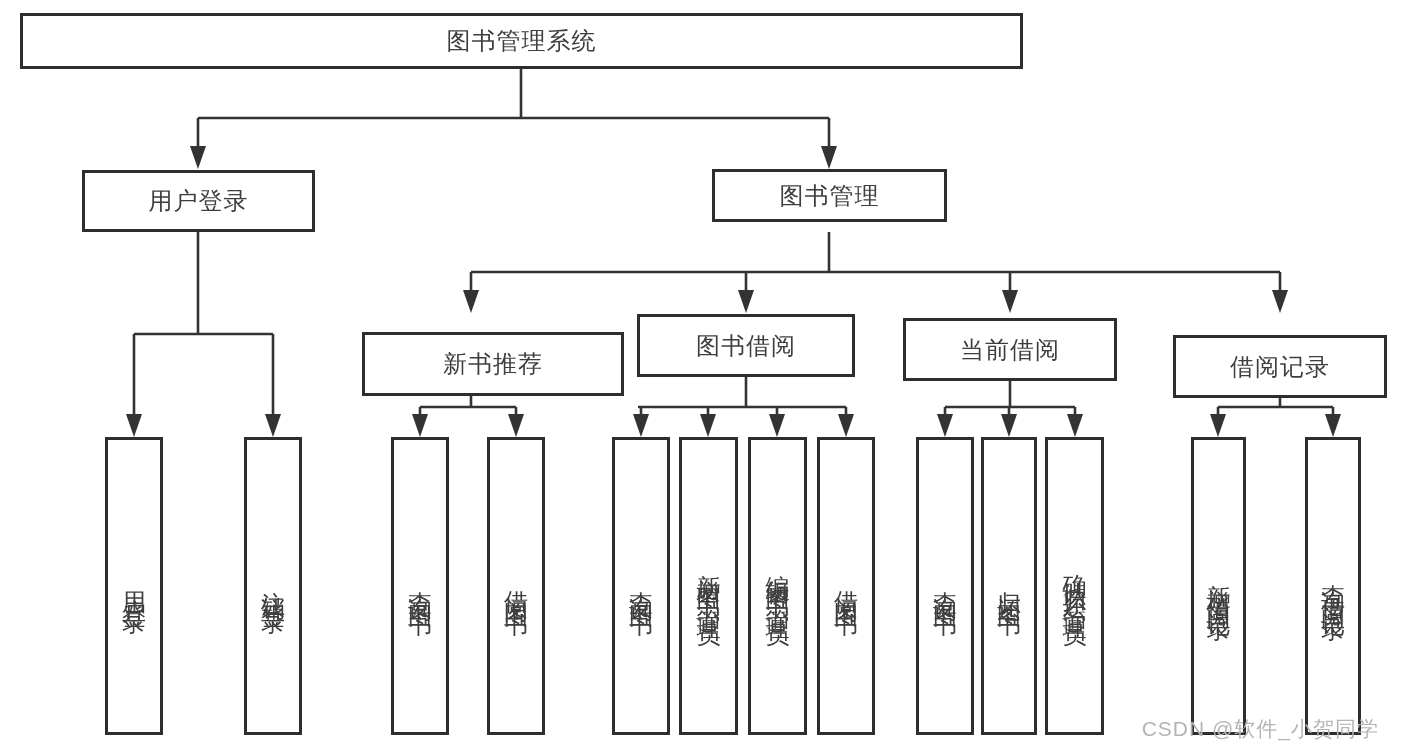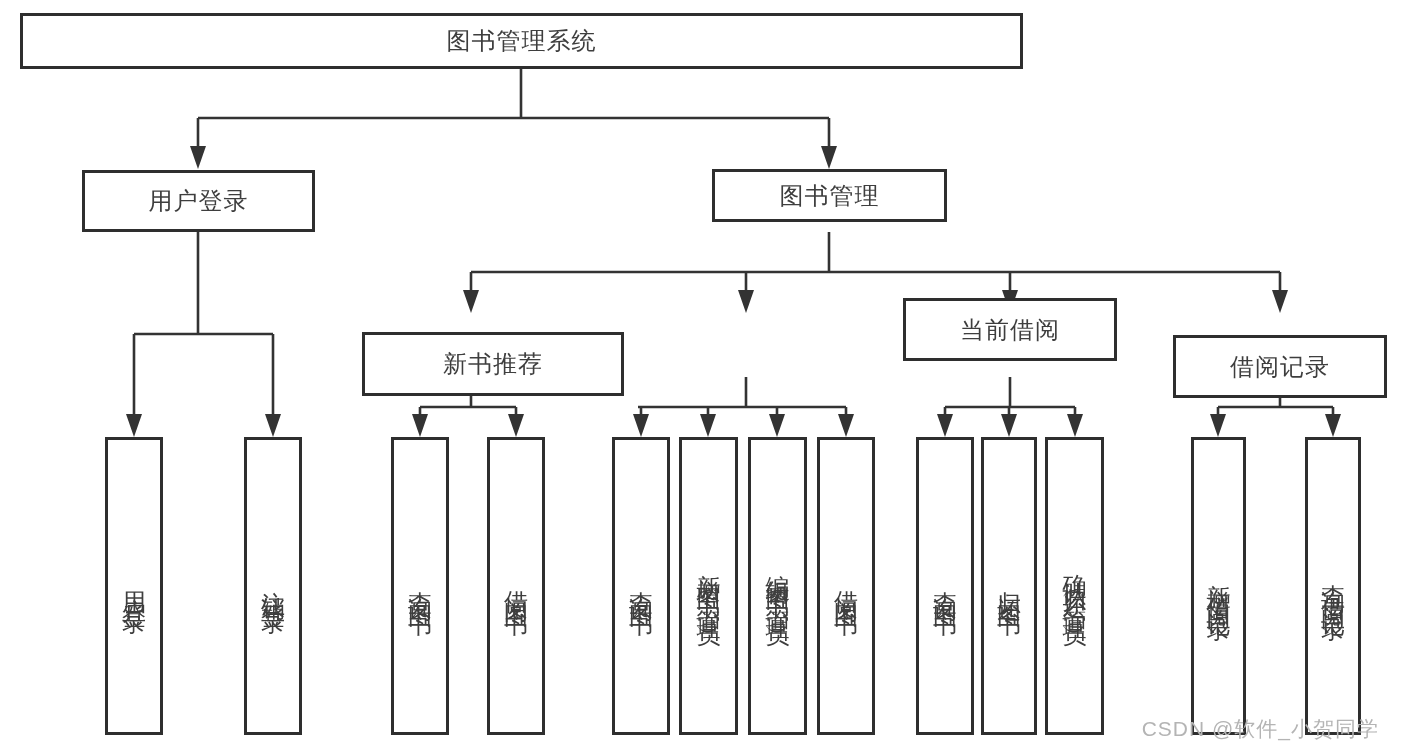--- a/index.html
+++ b/index.html
@@ -72,21 +72,22 @@
       <polygon points="1325,414 1341,414 1333,437"></polygon>
     </g>
   </svg>
 
   <div class="hbox" style="left:20px;top:13px;width:1003px;height:56px;">图书管理系统</div>
 
   <div class="hbox" style="left:82px;top:170px;width:233px;height:62px;">用户登录</div>
   <div class="hbox" style="left:712px;top:169px;width:235px;height:53px;">图书管理</div>
 
   <div class="hbox" style="left:362px;top:332px;width:262px;height:64px;">新书推荐</div>
-  <div class="hbox" style="left:903px;top:298px;width:214px;height:63px;">当前借阅</div>
+  <div class="hbox" style="left:637px;top:314px;width:218px;height:63px;">图书借阅</div>
+  <div class="hbox" style="left:903px;top:318px;width:214px;height:63px;">当前借阅</div>
   <div class="hbox" style="left:1173px;top:314px;width:214px;height:63px;margin-top:21px;">借阅记录</div>
 
   <div class="vbox" style="left:105px;top:437px;width:58px;height:298px;">
     <span>用户登录</span>
   </div>
   <div class="vbox" style="left:244px;top:437px;width:58px;height:298px;">
     <span>注销登录</span>
   </div>
 
   <div class="vbox" style="left:391px;top:437px;width:58px;height:298px;">

